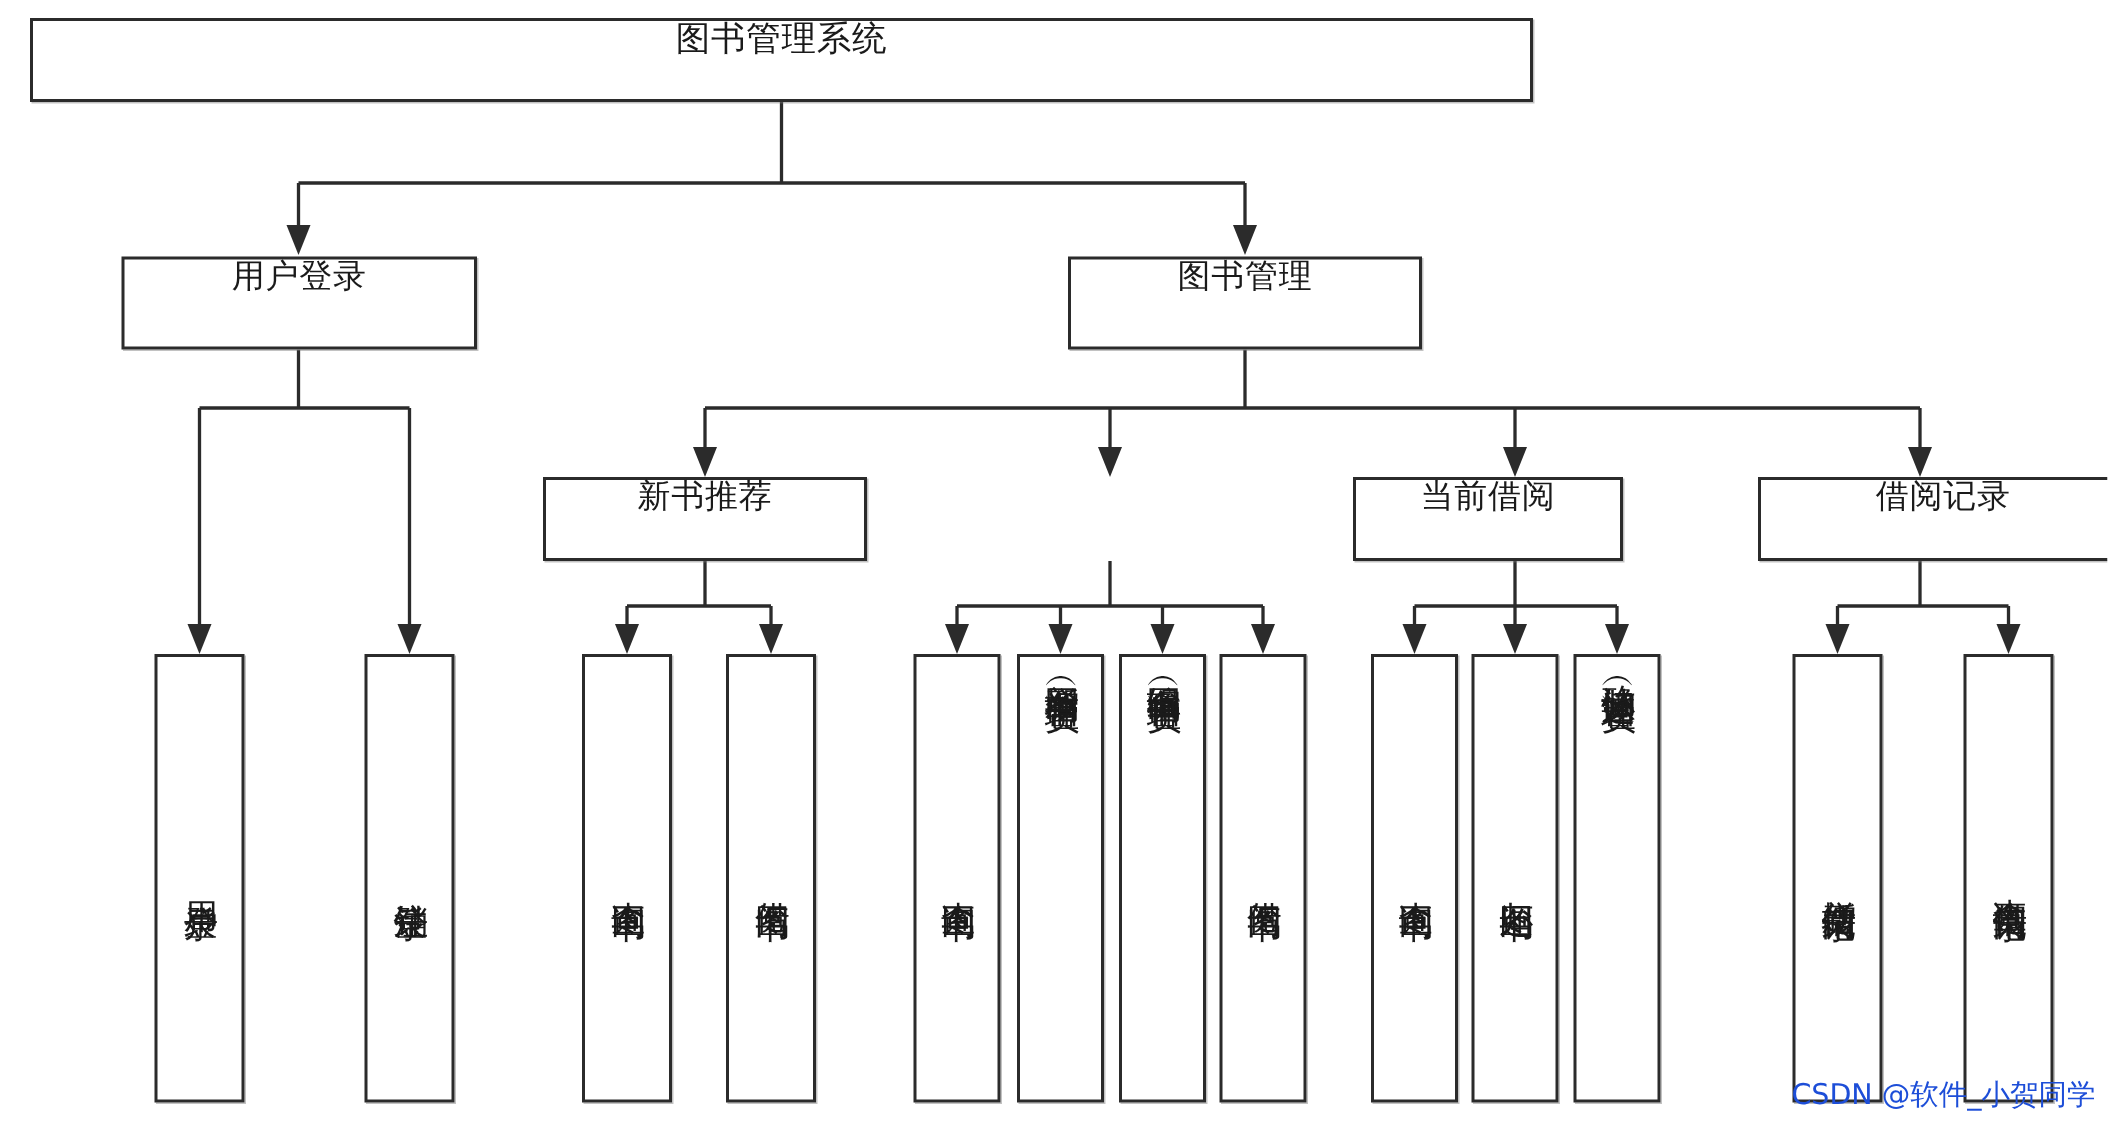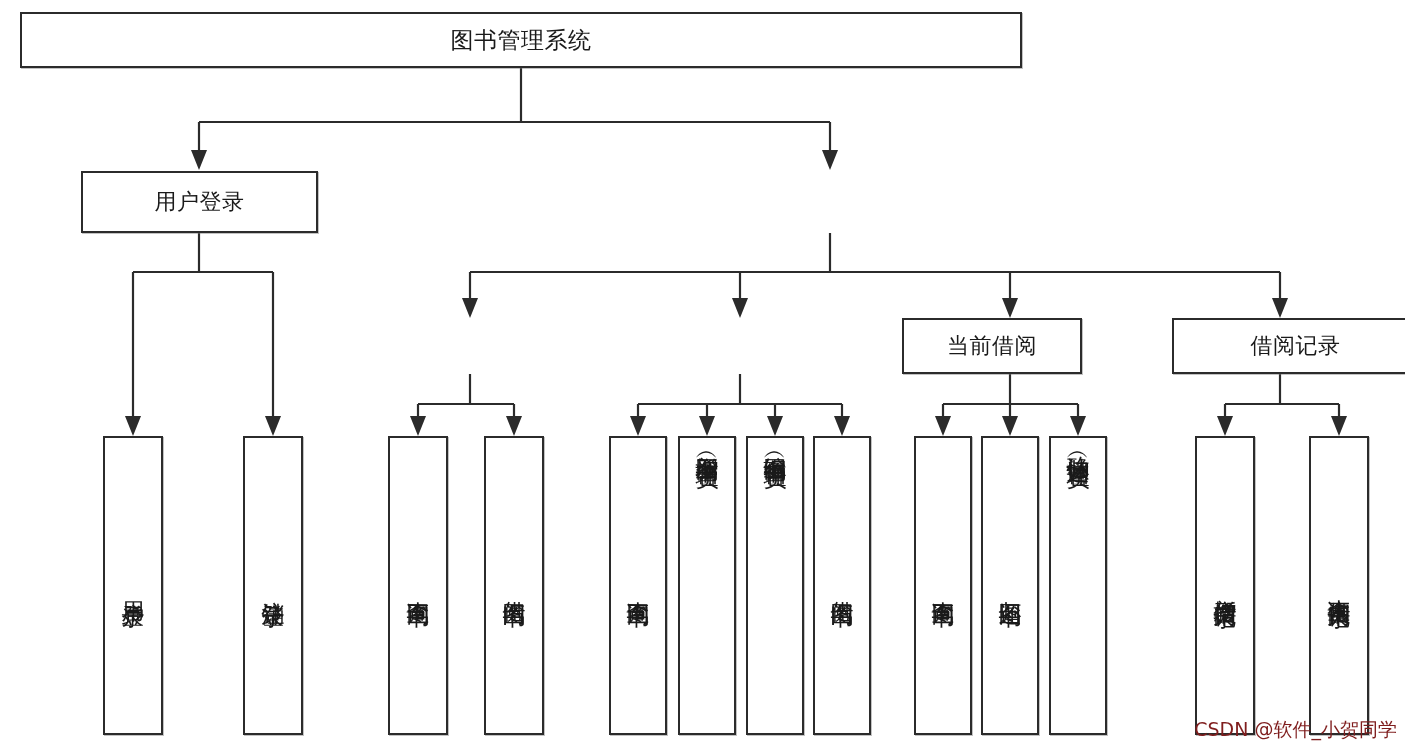--- a/index.html
+++ b/index.html
@@ -36,21 +36,21 @@
     fill: #2b2b2b;
     stroke: none;
   }
   
   .node {
     position: absolute;
     box-sizing: border-box;
     background: #ffffff;
     border: 2.4px solid #2b2b2b;
     display: flex;
-    align-items: center;
+    align-items: flex-start;
     justify-content: center;
     color: #1a1a1a;
     box-shadow: 1px 1px 0 rgba(120,120,120,0.45);
   }
   .node .lbl {
     display: block;
     text-align: center;
     line-height: 1.08;
     letter-spacing: 0.5px;
   }
@@ -76,21 +76,21 @@
   }
   
   .node.v.mid { align-items: center; }
   .node.v.top { align-items: flex-start; }
   
   #watermark {
     position: absolute;
     right: 8px;
     bottom: 4px;
     font-size: 19px;
-    color: #7f1d1d;
+    color: #1d4ed8;
     white-space: nowrap;
     font-family: "DejaVu Sans", "Liberation Sans", sans-serif;
   }
 </style>
 </head>
 <body>
 
 <div id="canvas">
 
   <svg id="wires" viewBox="0 0 1405 747" width="1405" height="747" xmlns="http://www.w3.org/2000/svg">
@@ -156,21 +156,27 @@
   </svg>
 
   <div class="node h root" style="left:20px; top:12px; width:1002px; height:56px;">
     <span class="lbl">图书管理系统</span>
   </div>
 
   <div class="node h" style="left:81px; top:171px; width:237px; height:62px;">
     <span class="lbl">用户登录</span>
   </div>
 
-
+  <div class="node h" style="left:712px; top:171px; width:236px; height:62px;">
+    <span class="lbl">图书管理</span>
+  </div>
+
+  <div class="node h" style="left:362px; top:318px; width:216px; height:56px;">
+    <span class="lbl">新书推荐</span>
+  </div>
 
 
   <div class="node h" style="left:902px; top:318px; width:180px; height:56px;">
     <span class="lbl">当前借阅</span>
   </div>
 
   <div class="node h" style="left:1172px; top:318px; width:247px; height:56px;">
     <span class="lbl">借阅记录</span>
   </div>
 

